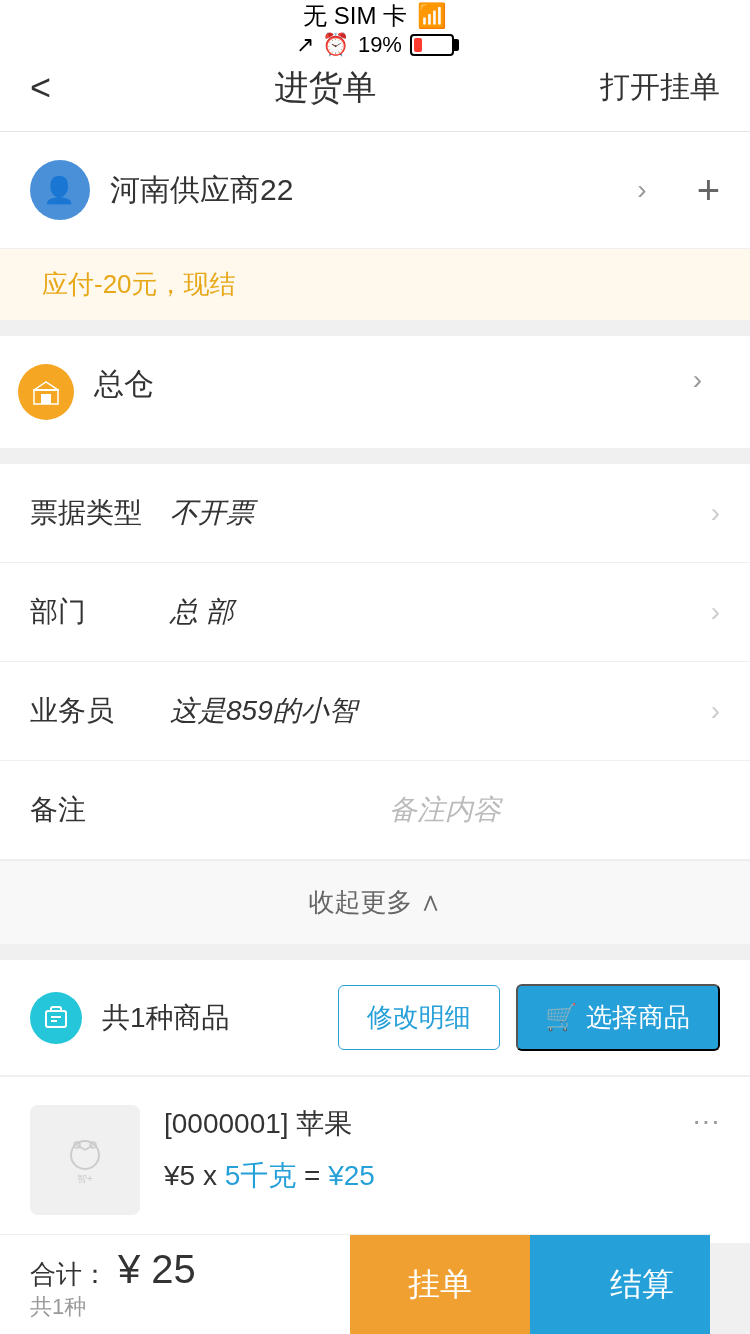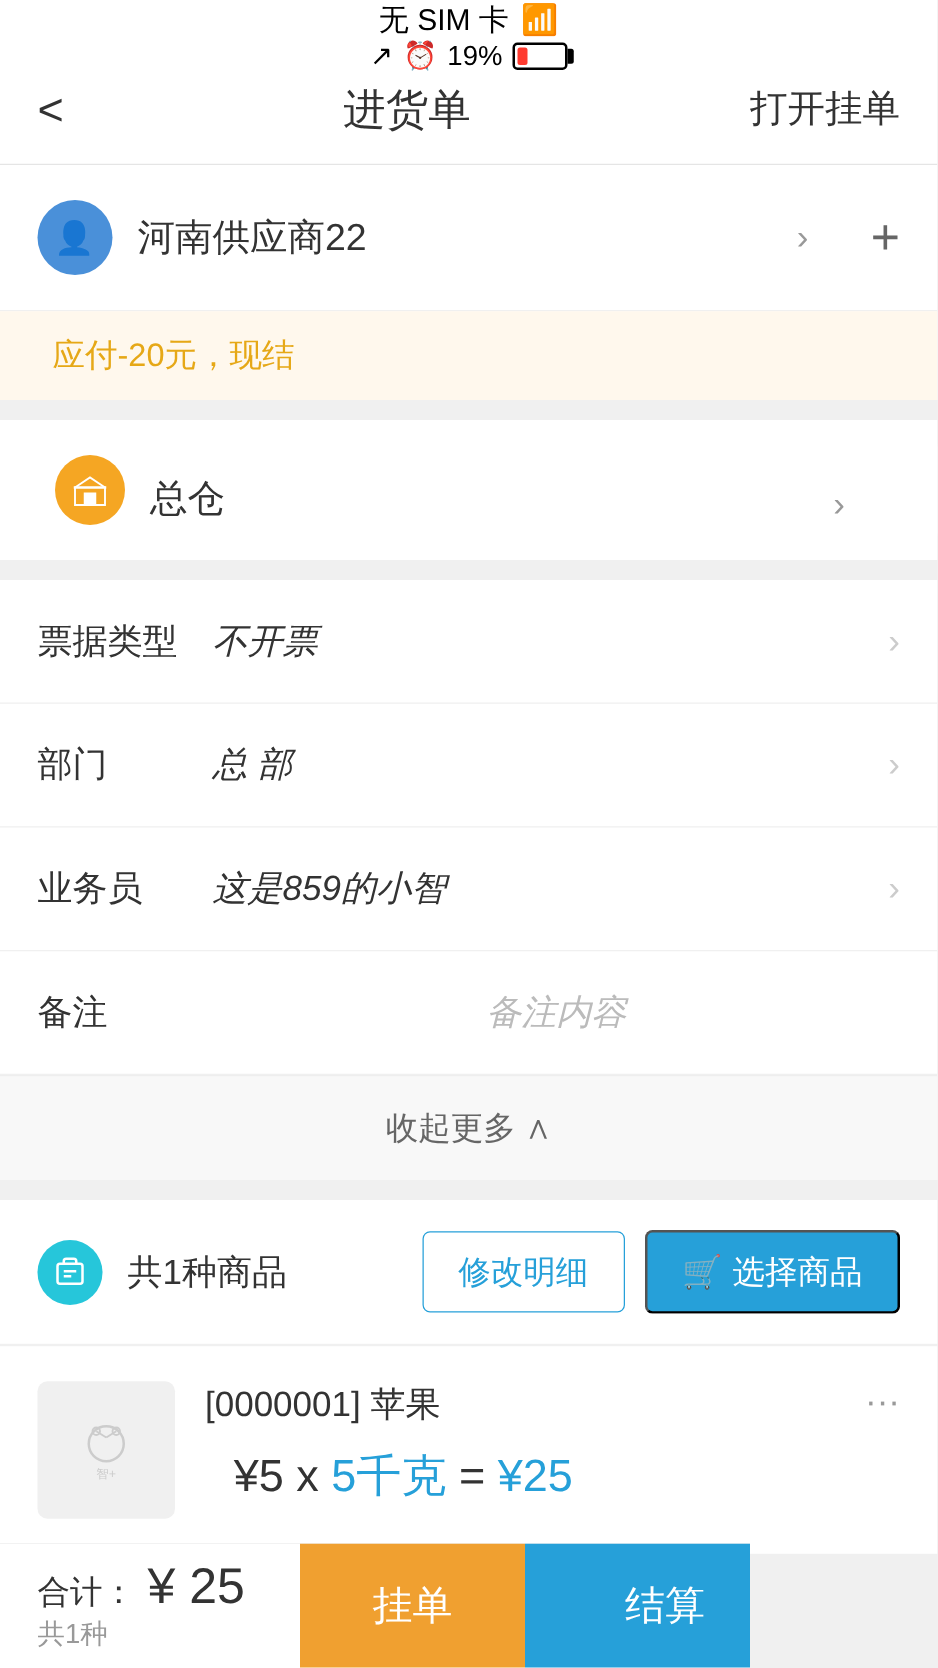--- a/index.html
+++ b/index.html
@@ -75,22 +75,22 @@
     .warning-banner {
       background: #fff8ed;
       padding: 18px 42px;
       font-size: 26px;
       color: #e6a817;
     }
 
     
     .warehouse-row {
       display: flex;
-      align-items: flex-end;
-      padding: 28px 44px;
+      align-items: flex-start;
+      padding: 28px 18px;
       background: #fff;
       border-radius: 22px;
     }
     .warehouse-icon {
       width: 56px; height: 56px; border-radius: 50%; background: #f5a623;
       display: flex; align-items: center; justify-content: center;
       margin-right: 20px; flex-shrink: 0;
     }
     .warehouse-name { flex: 1; font-size: 30px; color: #333; }
 
@@ -151,30 +151,30 @@
       padding: 28px 30px;
       margin-bottom: 2px;
     }
     .product-thumb {
       width: 110px; height: 110px; background: #f0f0f0; border-radius: 8px;
       display: flex; align-items: center; justify-content: center;
       margin-right: 24px; flex-shrink: 0; color: #bbb;
     }
     .product-info { flex: 1; }
     .product-name { font-size: 28px; color: #333; margin-bottom: 14px; }
-    .product-price { font-size: 36px; color: #333; margin-left: 23px; }
+    .product-price { font-size: 28px; color: #333; }
     .product-price .blue { color: #26a0d9; }
     .product-price .total { color: #26a0d9; font-weight: 500; }
     .product-more { color: #999; font-size: 28px; padding-left: 10px; }
 
     
     .footer {
       position: fixed;
       bottom: 0;
-      width: 600px;
+      width: 710px;
       height: 100px;
       display: flex;
       align-items: stretch;
       background: #fff;
       border-top: 1px solid #eee;
     }
     .footer-total {
       flex: 1;
       display: flex;
       flex-direction: column;

